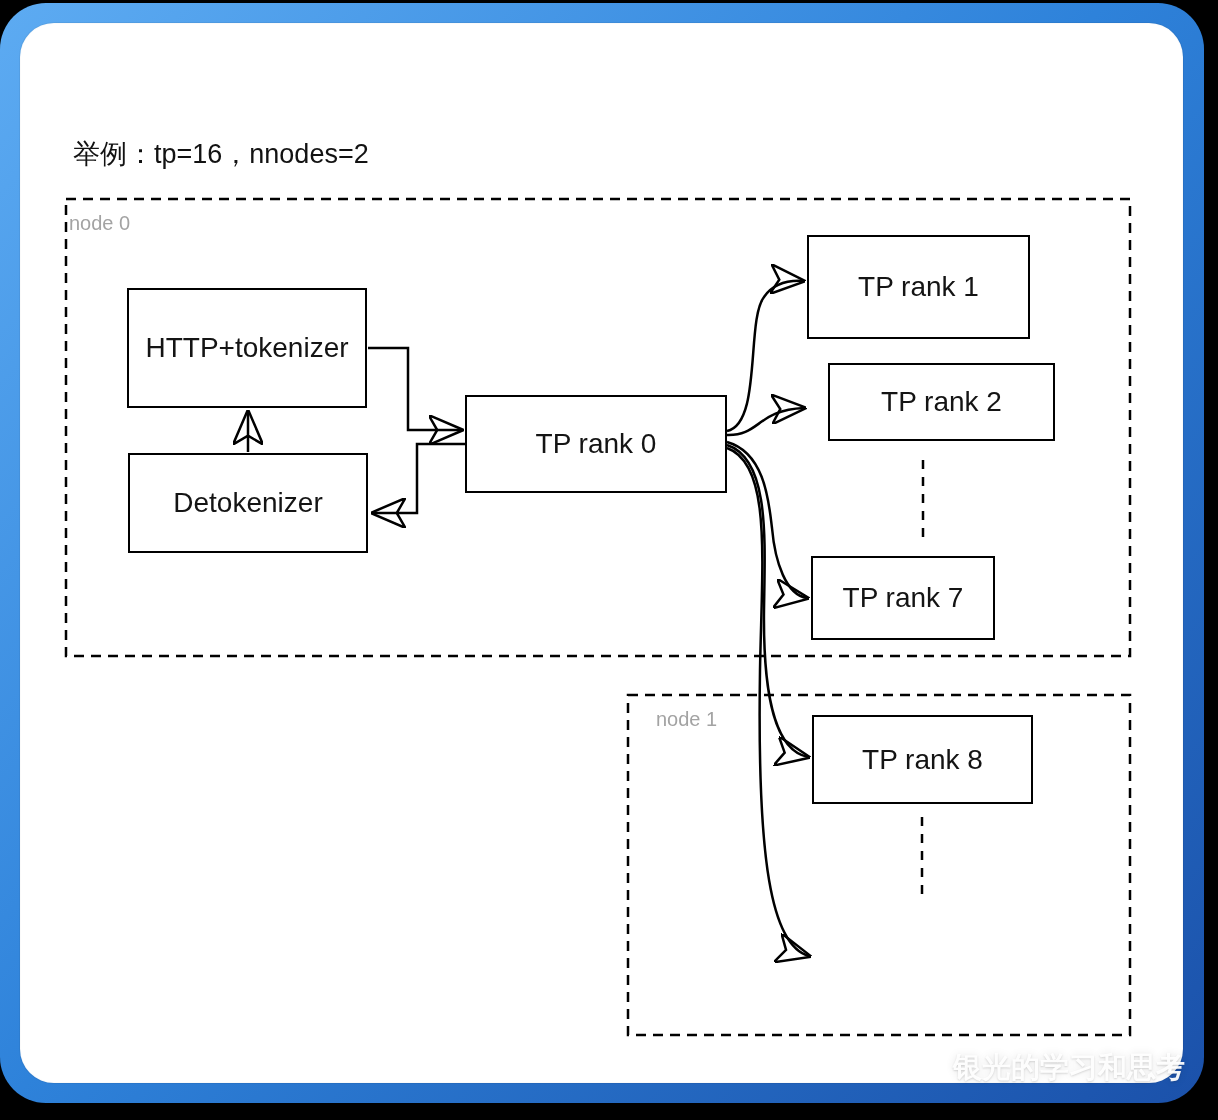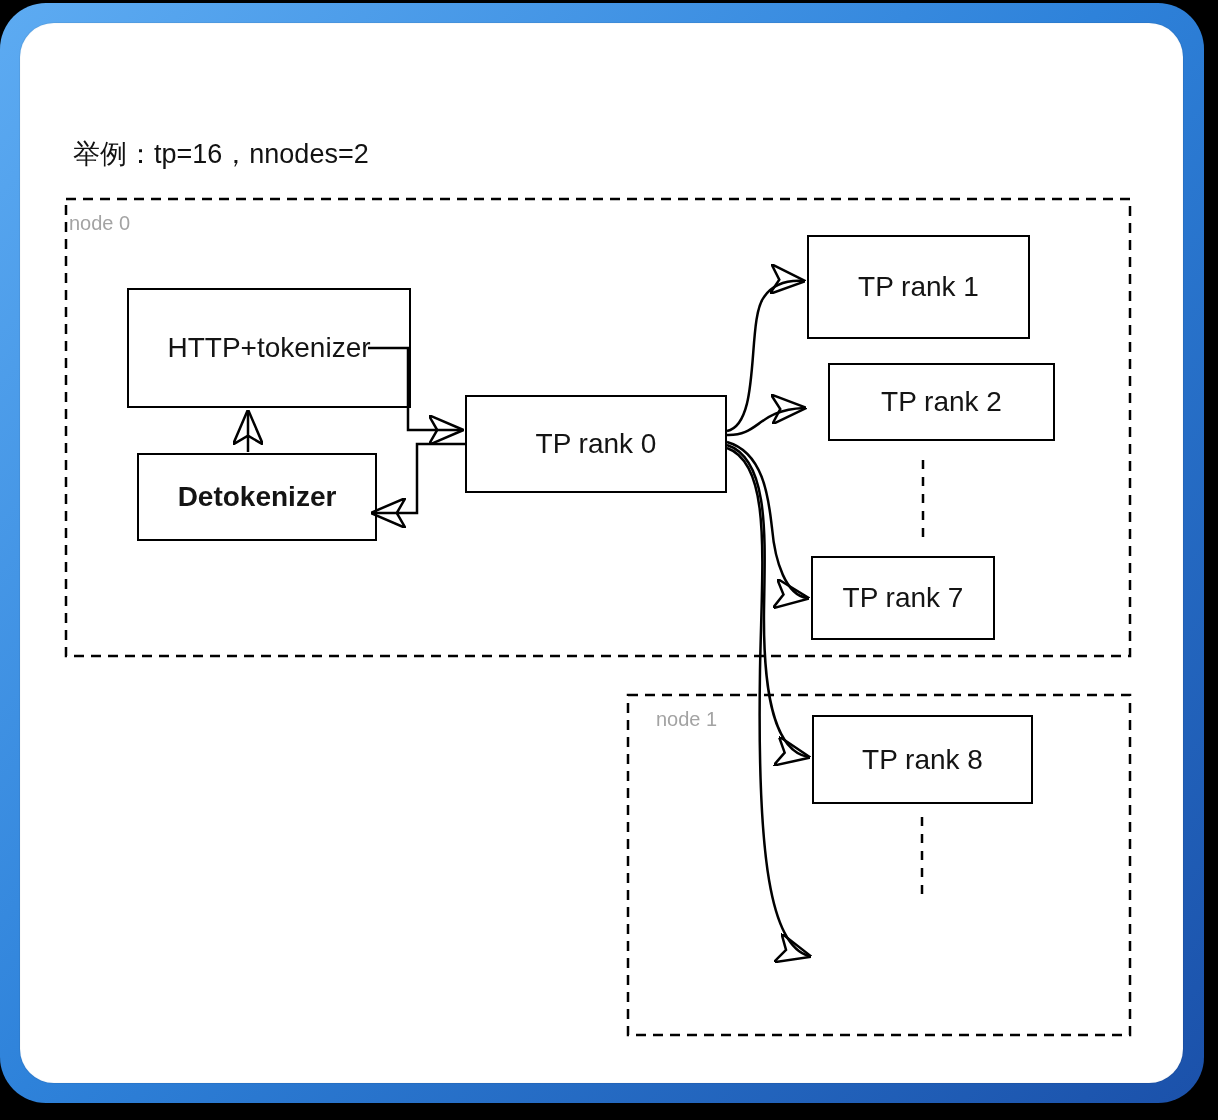--- a/index.html
+++ b/index.html
@@ -15,22 +15,22 @@
     position:absolute;left:20px;top:23px;width:1163px;height:1060px;border-radius:34px;
     background:#ffffff;box-shadow:0 0 0 1px rgba(0,0,0,0.05), inset 0 0 0 1px rgba(0,0,0,0.02);
   }
   .title-block{position:absolute;left:73px;top:64px;font-size:27px;line-height:36px;color:#121212;white-space:pre;}
   .node-label{position:absolute;font-size:20px;color:#a3a3a3;}
   .box{
     position:absolute;box-sizing:border-box;background:#fff;border:2.5px solid #000;
     display:flex;align-items:center;justify-content:center;font-size:28px;color:#141414;
     white-space:nowrap;
   }
-  #box-http{left:127px;top:288px;width:284px;height:120px;}
-  #box-detok{left:137px;top:453px;width:240px;height:88px;font-weight:bold;}
+  #box-http{left:127px;top:288px;width:240px;height:120px;}
+  #box-detok{left:128px;top:453px;width:240px;height:100px;}
   #box-tp0{left:465px;top:395px;width:262px;height:98px;}
   #box-tp1{left:807px;top:235px;width:223px;height:104px;}
   #box-tp2{left:808px;top:363px;width:227px;height:78px;margin-left:20px;}
   #box-tp7{left:811px;top:556px;width:184px;height:84px;}
   #box-tp8{left:812px;top:715px;width:221px;height:89px;}
   #box-tp15{left:813px;top:915px;width:222px;height:84px;}
   #label-node0{left:69px;top:212px;}
   #label-node1{left:656px;top:708px;}
   #connector-layer{position:absolute;left:0;top:0;width:1218px;height:1120px;pointer-events:none;}
   #connector-layer path, #connector-layer rect, #connector-layer line{fill:none;stroke:#000;}
@@ -97,13 +97,14 @@
     <path class="solidline" d="M 465 444 H 417 V 513 H 373" marker-end="url(#arrow)"></path>
     <path class="solidline" d="M 248 452 V 412" marker-end="url(#arrow)"></path>
 
     <path class="solidline" d="M 727 431 C 762 424, 746 320, 764 297 C 773 284, 786 280, 803 281" marker-end="url(#arrow)"></path>
     <path class="solidline" d="M 727 435 C 760 436, 757 410, 804 408" marker-end="url(#arrow)"></path>
     <path class="solidline" d="M 727 442 C 766 453, 769 505, 772 528 C 775 562, 786 595, 807 598" marker-end="url(#arrow)"></path>
     <path class="solidline" d="M 727 445 C 770 459, 765 540, 764 610 C 763 700, 776 751, 808 757" marker-end="url(#arrow)"></path>
     <path class="solidline" d="M 727 448 C 772 464, 762 560, 760 670 C 757 860, 771 946, 809 956" marker-end="url(#arrow)"></path>
   </svg>
 
+  <div id="watermark">银光的学习和思考</div>
 </div>
 
 </body></html>

